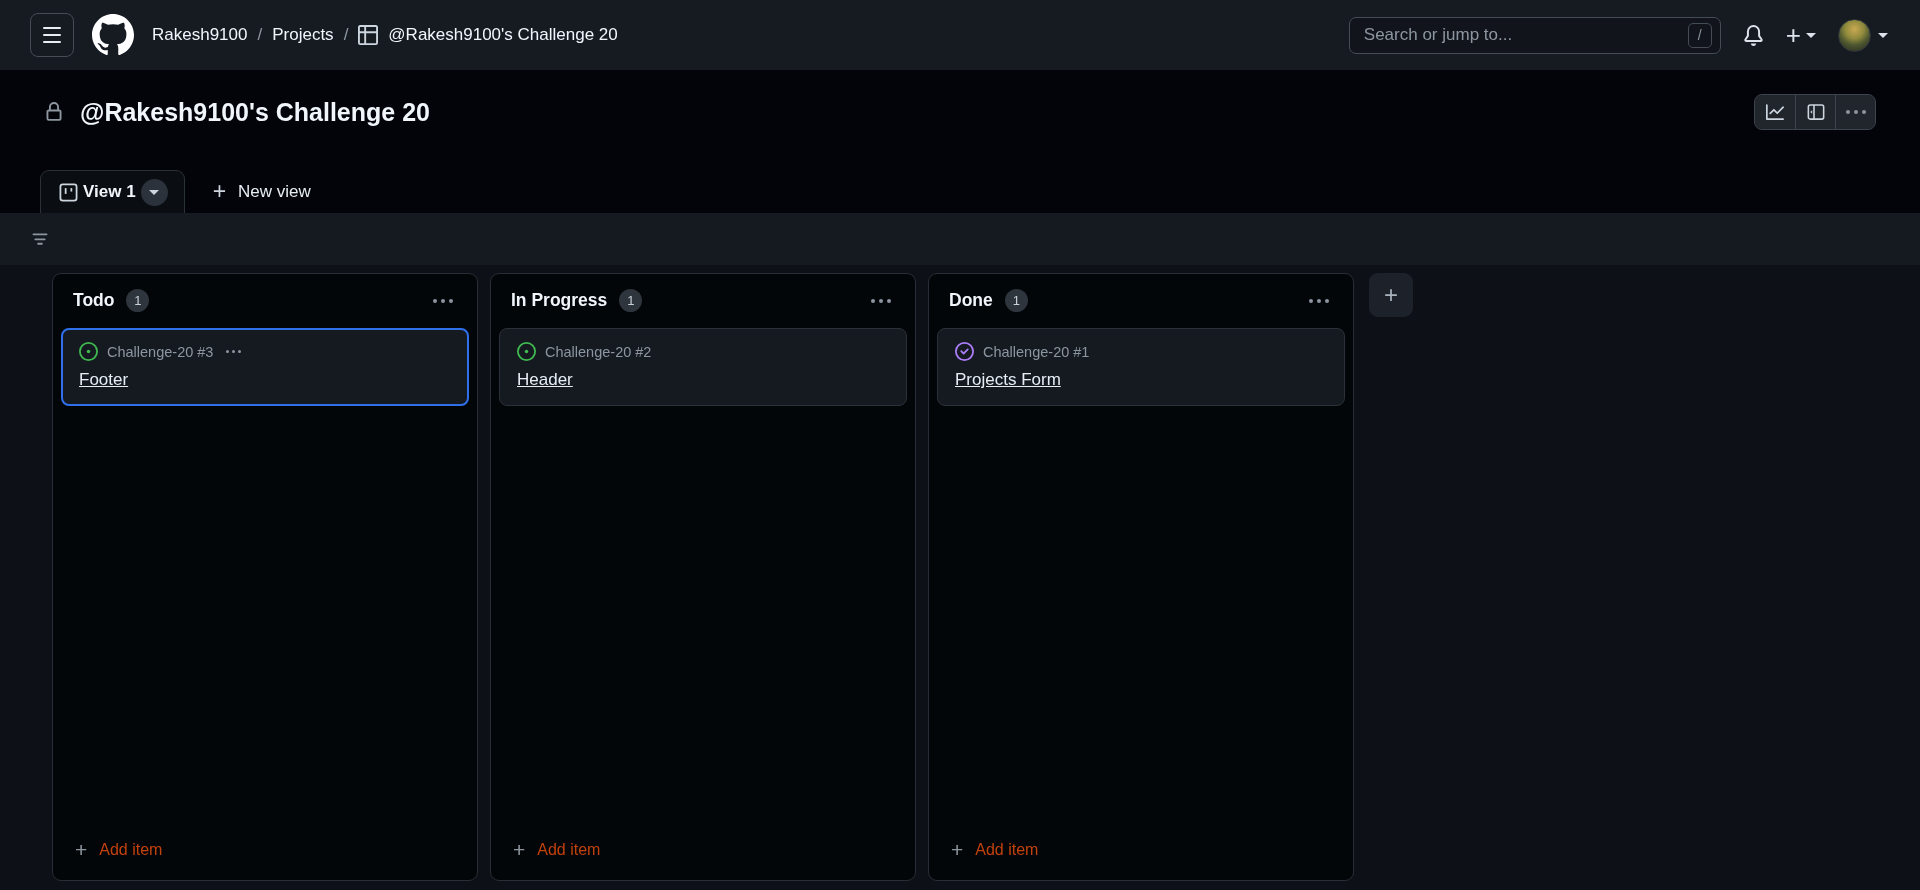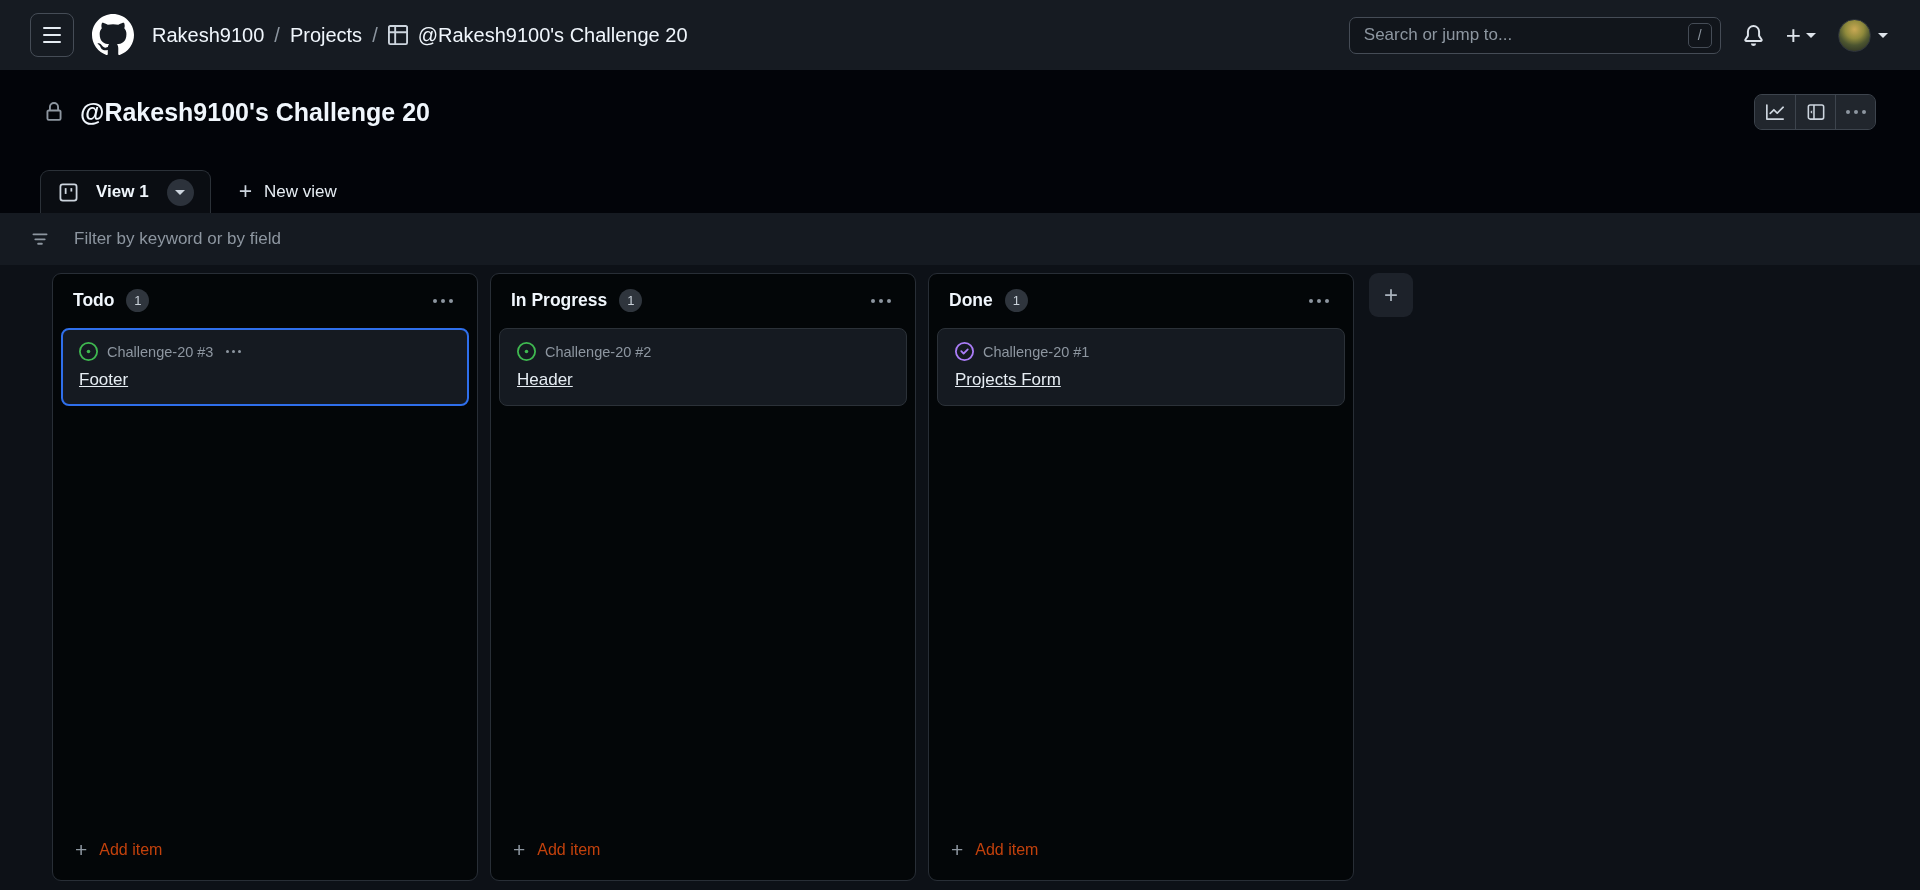--- a/index.html
+++ b/index.html
@@ -16,21 +16,21 @@
     height:70px; background:#161b22; display:flex; align-items:center;
     padding:0 32px 0 30px; gap:18px;
   }
   .hamburger-btn {
     width:44px; height:44px; border:1px solid #454c56; border-radius:8px;
     background:transparent; display:flex; flex-direction:column; justify-content:center;
     align-items:center; gap:5px; cursor:pointer; flex:none;
   }
   .hamburger-btn span { display:block; width:18px; height:2px; background:#e6edf3; border-radius:1px; }
   .gh-logo { width:42px; height:42px; flex:none; color:#ffffff; }
-  .breadcrumb { display:flex; align-items:center; gap:10px; font-size:20px; white-space:nowrap; }
+  .breadcrumb { display:flex; align-items:center; gap:10px; font-size:17px; white-space:nowrap; }
   .crumb-link { color:#f0f6fc; cursor:pointer; }
   .crumb-sep { color:#8d96a0; }
   .crumb-proj { display:flex; align-items:center; gap:10px; }
   .crumb-proj .picon { color:#cdd5de; }
   .crumb-current { color:#f0f6fc; }
 
   .header-right { margin-left:auto; display:flex; align-items:center; gap:22px; }
   .search-box {
     width:372px; height:37px; border:1px solid #454c56; border-radius:7px;
     background:#11151b; display:flex; align-items:center; padding:0 8px 0 14px;
@@ -62,21 +62,21 @@
   }
   .view-switcher .seg {
     width:40px; height:34px; display:flex; align-items:center; justify-content:center;
     color:#cdd5de; background:#21262d; border:none; cursor:pointer;
   }
   .view-switcher .seg + .seg { border-left:1px solid #3d444d; }
 
   
   .tabs-row { margin-top:30px; display:flex; align-items:flex-end; margin-left:-4px; }
   .view-tab {
-    height:43px; display:flex; align-items:center; gap:18px; padding:0 16px 0 18px;
+    height:43px; display:flex; align-items:center; gap:5px; padding:0 16px 0 18px;
     border:1px solid #2b3138; border-bottom:none; border-radius:9px 9px 0 0;
     background:#0a0d12; cursor:pointer;
   }
   .view-tab .tab-label { font-size:17px; font-weight:600; color:#f0f6fc; }
   .view-tab .ticon { color:#cdd5de; }
   .tab-caret-btn {
     width:27px; height:27px; border-radius:50%; background:#2c323b; border:none;
     display:flex; align-items:center; justify-content:center; cursor:pointer;
   }
   .tab-caret-btn .c { width:0; height:0; border-left:5px solid transparent; border-right:5px solid transparent; border-top:5px solid #cdd5de; }
@@ -259,21 +259,20 @@
     </button>
   </div>
 </section>
 
 <div class="filter-bar">
   <span class="filter-icon">
     <svg viewBox="0 0 16 16" width="20" height="20" fill="currentColor">
       <path d="M2 4.25a.75.75 0 0 1 .75-.75h10.5a.75.75 0 0 1 0 1.5H2.75A.75.75 0 0 1 2 4.25Zm2.25 3.25a.75.75 0 0 0 0 1.5h7.5a.75.75 0 0 0 0-1.5ZM6.5 11a.75.75 0 0 0 0 1.5h3a.75.75 0 0 0 0-1.5Z"></path>
     </svg>
   </span>
-  <input class="filter-input" type="text" placeholder="Filter by keyword or by field" style="">
 </div>
 
 <main class="board">
 
   <section class="column">
     <div class="col-header">
       <span class="col-title">Todo</span>
       <span class="col-count">1</span>
       <button class="col-menu-btn">
         <span class="dots">

